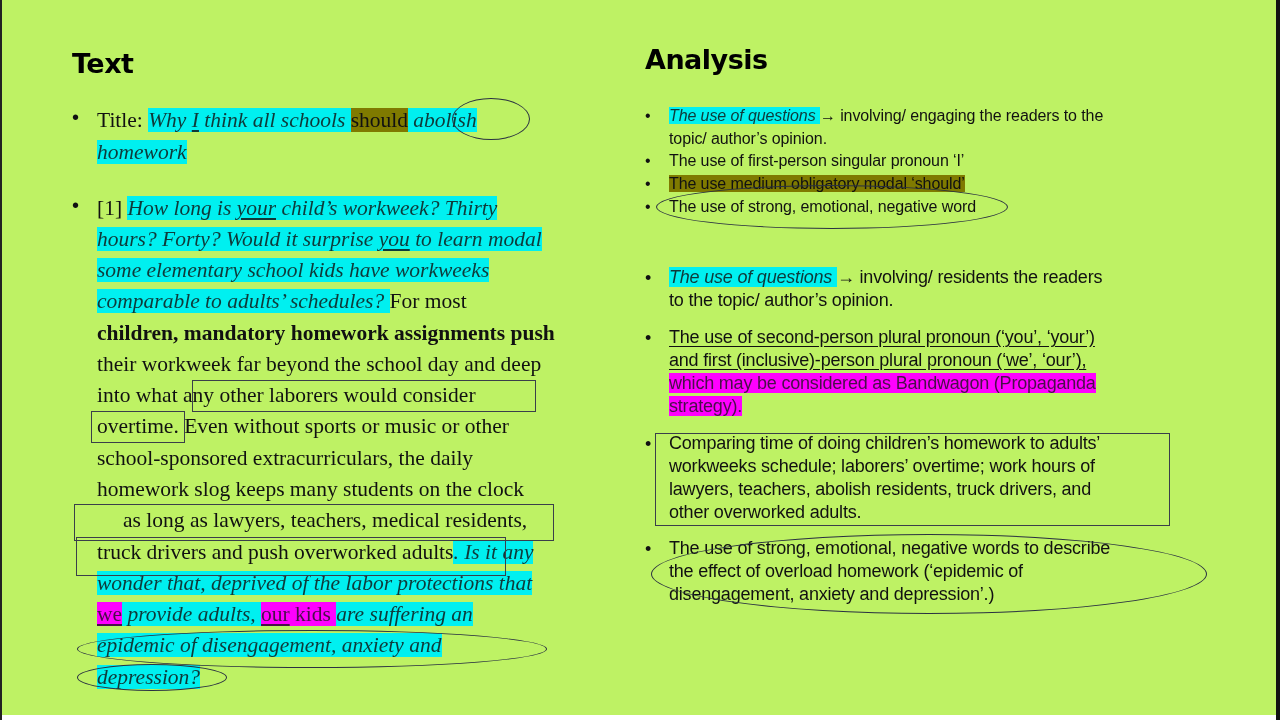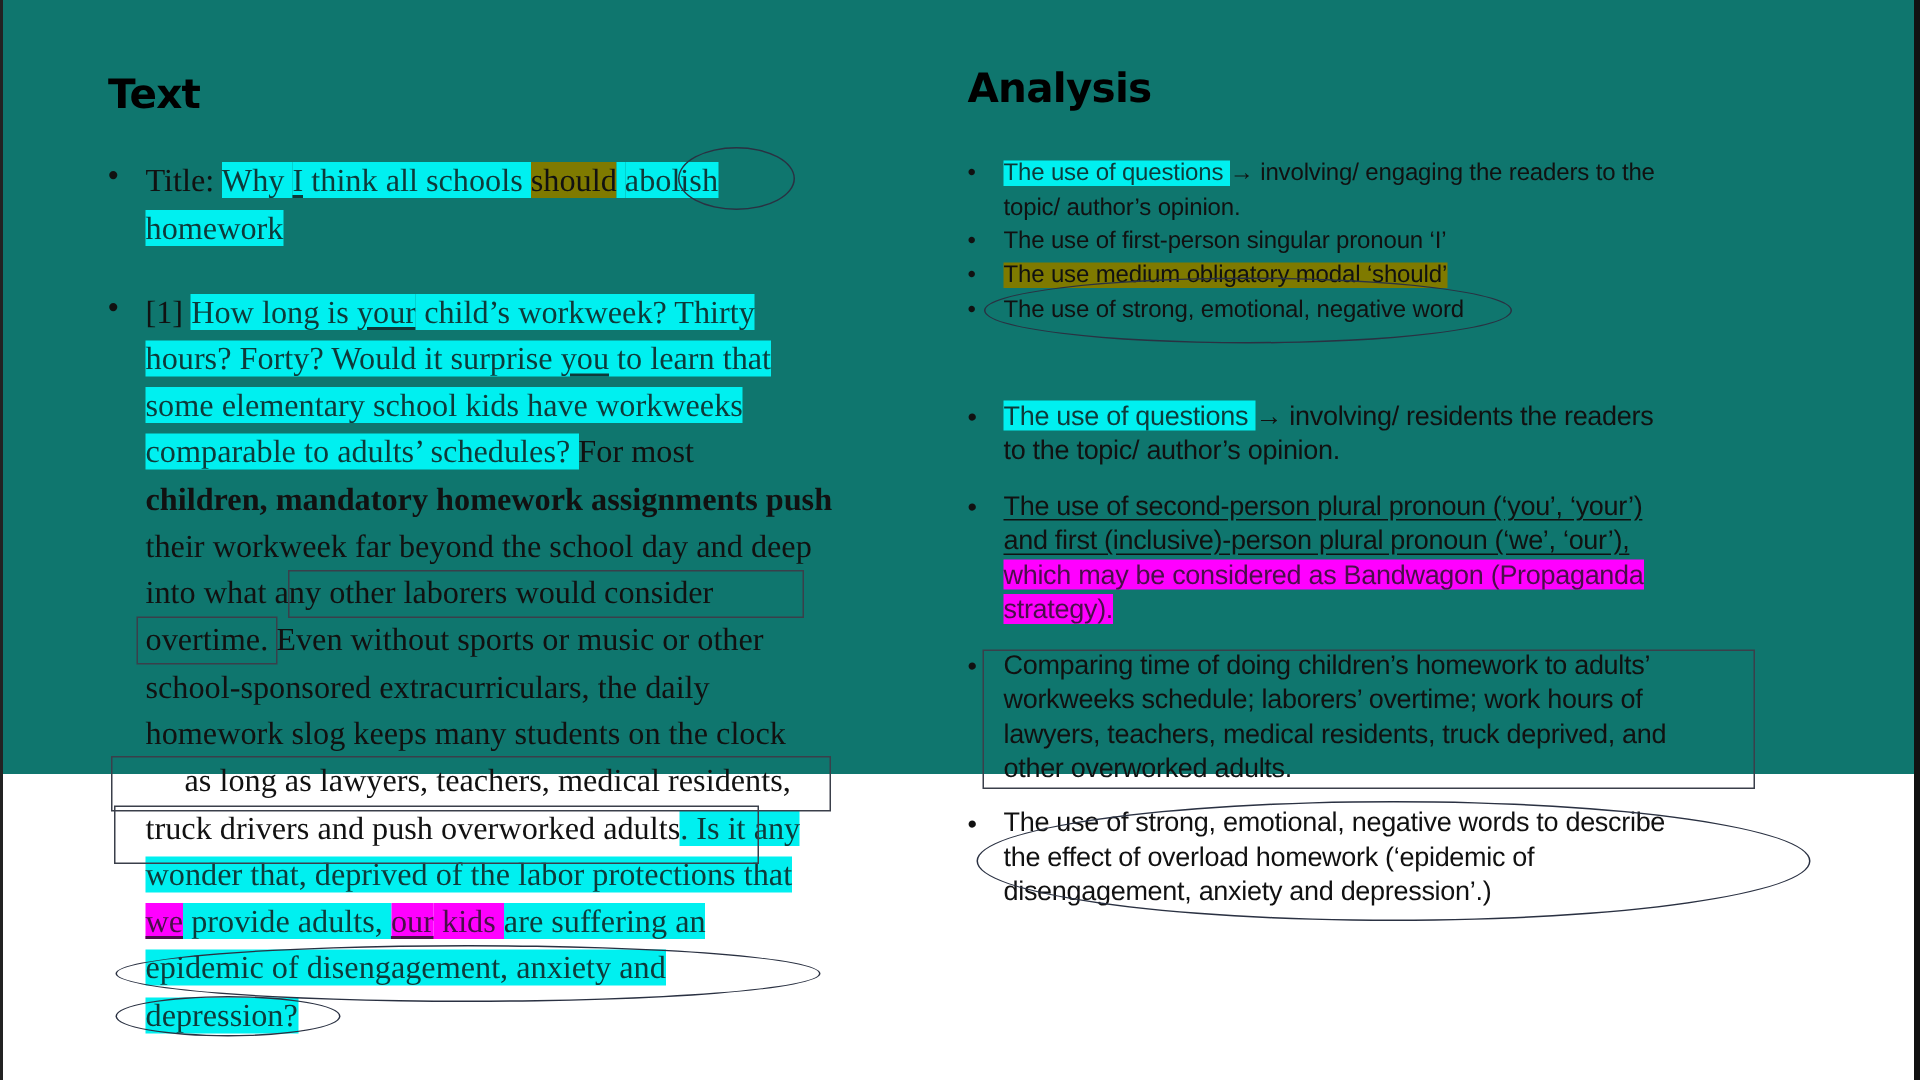--- a/index.html
+++ b/index.html
@@ -1,26 +1,26 @@
 <!DOCTYPE html>
 <html><head>
 <meta charset="utf-8">
 <style>
   html, body { margin:0; padding:0; }
   body { width:1280px; height:720px; background:#ffffff; position:relative; overflow:hidden; }
-  .slide { position:absolute; left:0; top:0; width:1280px; height:516px; background:#0f766e; }
+  .slide { position:absolute; left:0; top:0; width:1280px; height:715px; background:#bef264; }
   .edge-left { position:absolute; left:0; top:0; width:2px; height:720px; background:#222; }
   .edge-right { position:absolute; right:0; top:0; width:4px; height:720px; background:#111; }
   .heading { position:absolute; font-family:"DejaVu Sans", sans-serif; font-weight:bold; font-size:27px; color:#000; letter-spacing:-0.5px; }
   .serif-line { position:absolute; font-family:"Liberation Serif", serif; font-size:21.5px; color:#111; white-space:nowrap; line-height:26px; }
   .sans-line { position:absolute; font-family:"Liberation Sans", sans-serif; color:#111; white-space:nowrap; }
   .sm { font-size:16px; line-height:22px; letter-spacing:-0.1px; }
   .md { font-size:18px; line-height:23px; letter-spacing:-0.2px; }
   .bullet { position:absolute; font-family:"Liberation Sans", sans-serif; color:#111; }
-  .hl-cyan { background:#00f0f0; color:#0e3a3a; }
+  .hl-cyan { background:#00f0f0; color:#0e3a3a;font-style:italic; }
   .hl-olive { background:#7f7a00; color:#111; }
   .hl-magenta { background:#ff00ff; color:#4a0f4a; }
   .u { text-decoration:underline; text-underline-offset:3px; }
   .box { position:absolute; border:1.5px solid #3a3f4a; box-sizing:border-box; }
   .ellipse { position:absolute; border:1.5px solid #2a3142; border-radius:50%; box-sizing:border-box; }
 </style>
 </head>
 <body>
 
 <div class="slide">
@@ -32,21 +32,21 @@
 
     <div class="bullet" style="left:72px; top:106px; font-size:20px;">•</div>
     <div class="serif-line" style="left:97px; top:107px;">
       <span>Title: </span><span class="hl-cyan">Why </span><span class="hl-cyan u">I</span><span class="hl-cyan"> think all schools </span><span class="hl-olive">should</span><span class="hl-cyan"> </span><span class="hl-cyan">abolish</span>
     </div>
     <div class="serif-line" style="left:97px; top:139px;"><span class="hl-cyan">homework</span></div>
     <div class="ellipse" style="left:452px; top:98px; width:78px; height:42px;"></div>
 
     <div class="bullet" style="left:72px; top:194px; font-size:20px;">•</div>
     <div class="serif-line" style="left:97px; top:195px;"><span>[1] </span><span class="hl-cyan">How long is </span><span class="hl-cyan u">your</span><span class="hl-cyan"> child’s workweek? Thirty</span></div>
-    <div class="serif-line" style="left:97px; top:226px;"><span class="hl-cyan">hours? Forty? Would it surprise </span><span class="hl-cyan u">you</span><span class="hl-cyan"> to learn that</span></div>
+    <div class="serif-line" style="left:97px; top:226px;"><span class="hl-cyan">hours? Forty? Would it surprise </span><span class="hl-cyan u">you</span><span class="hl-cyan"> to learn modal</span></div>
     <div class="serif-line" style="left:97px; top:257px;"><span class="hl-cyan">some elementary school kids have workweeks </span></div>
     <div class="serif-line" style="left:97px; top:288px;"><span class="hl-cyan">comparable to adults’ schedules? </span><span>For most</span></div>
     <div class="serif-line" style="left:97px; top:320px;font-weight:bold;">children, mandatory homework assignments push</div>
     <div class="serif-line" style="left:97px; top:351px;">their workweek far beyond the school day and deep</div>
     <div class="serif-line" style="left:97px; top:382px;"><span>into what </span><span>any other laborers would consider</span></div>
     <div class="serif-line" style="left:97px; top:413px;"><span>overtime</span><span>. Even without sports or music or other</span></div>
     <div class="serif-line" style="left:97px; top:445px;">school-sponsored extracurriculars, the daily</div>
     <div class="serif-line" style="left:97px; top:476px;">homework slog keeps many students on the clock</div>
     <div class="serif-line" style="left:97px; top:507px;margin-left:26px;">as long as lawyers, teachers, medical residents,</div>
     <div class="serif-line" style="left:97px; top:539px;"><span>truck drivers and push overworked adults</span><span class="hl-cyan">. Is it any</span></div>
@@ -86,21 +86,21 @@
 
     <div class="bullet md" style="left:645px; top:327px;">•</div>
     <div class="sans-line md u" style="left:669px; top:326px;">The use of second-person plural pronoun (‘you’, ‘your’)</div>
     <div class="sans-line md u" style="left:669px; top:349px;">and first (inclusive)-person plural pronoun (‘we’, ‘our’),</div>
     <div class="sans-line md" style="left:669px; top:372px;"><span class="hl-magenta">which may be considered as Bandwagon (Propaganda</span></div>
     <div class="sans-line md" style="left:669px; top:395px;"><span class="hl-magenta">strategy).</span></div>
 
     <div class="bullet md" style="left:645px; top:433px;">•</div>
     <div class="sans-line md" style="left:669px; top:432px;">Comparing time of doing children’s homework to adults’</div>
     <div class="sans-line md" style="left:669px; top:455px;">workweeks schedule; laborers’ overtime; work hours of</div>
-    <div class="sans-line md" style="left:669px; top:478px;">lawyers, teachers, medical residents, truck deprived, and</div>
+    <div class="sans-line md" style="left:669px; top:478px;">lawyers, teachers, abolish residents, truck drivers, and</div>
     <div class="sans-line md" style="left:669px; top:501px;">other overworked adults.</div>
     <div class="box" style="left:655px; top:433px; width:515px; height:93px;"></div>
 
     <div class="bullet md" style="left:645px; top:538px;">•</div>
     <div class="sans-line md" style="left:669px; top:537px;">The  use of strong, emotional, negative words to describe</div>
     <div class="sans-line md" style="left:669px; top:560px;">the effect of overload homework  (‘epidemic of</div>
     <div class="sans-line md" style="left:669px; top:583px;">disengagement, anxiety and depression’.)</div>
     <div class="ellipse" style="left:651px; top:534px; width:556px; height:80px;"></div>
   </div>
 </div>

